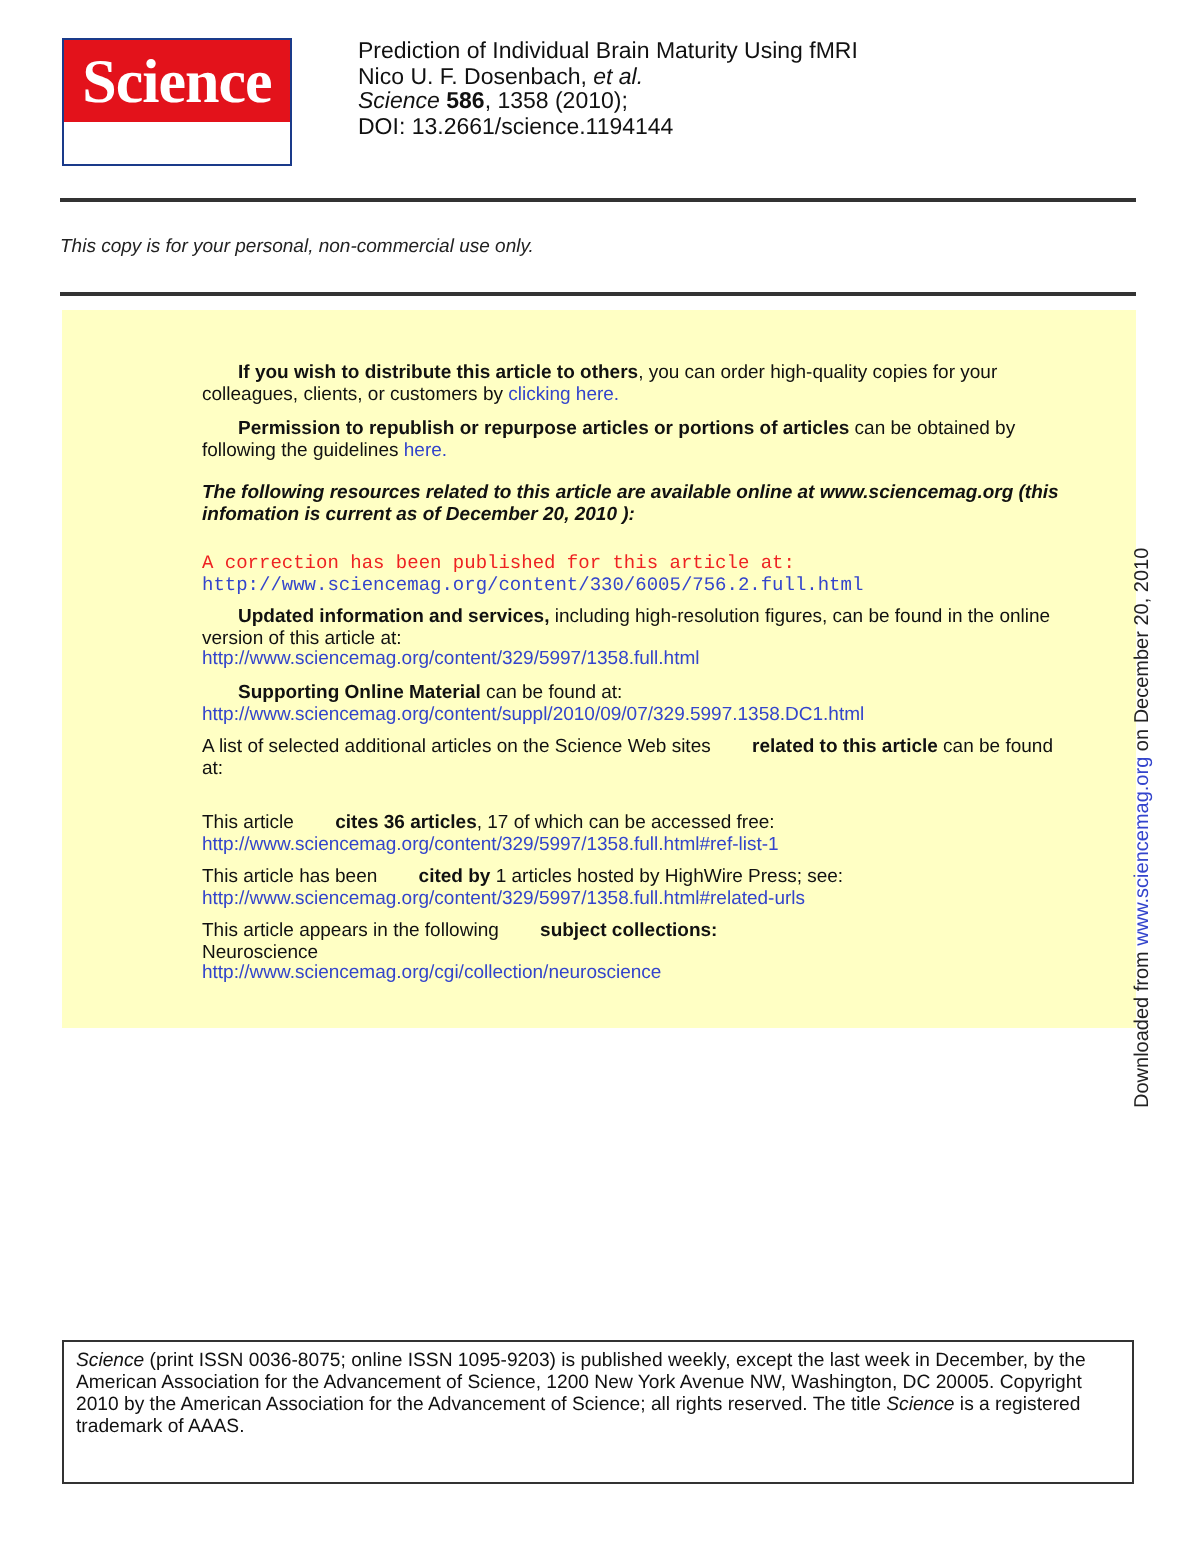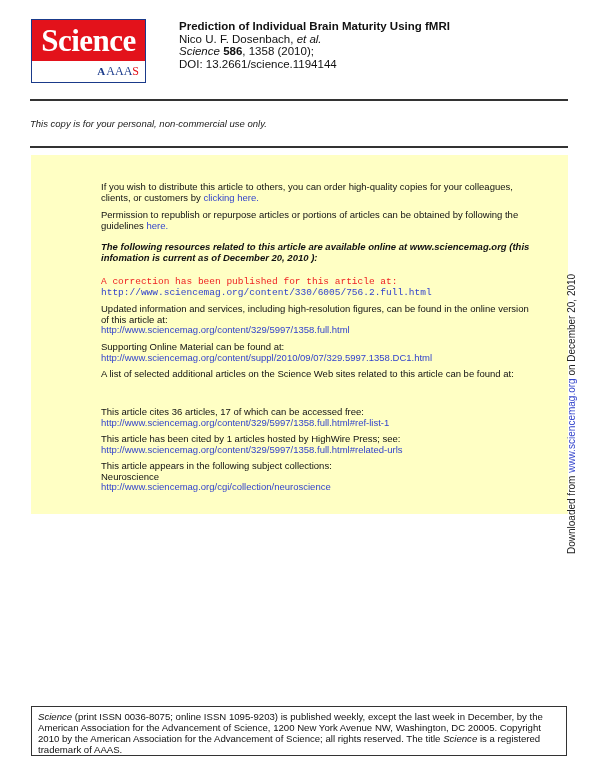--- a/index.html
+++ b/index.html
@@ -19,61 +19,58 @@
   .logo-bottom {
     height: 21px; text-align: right; padding-right: 6px; box-sizing: border-box;
     font-family: "Liberation Serif", serif; font-size: 12px; line-height: 21px; color: #1a3a8a;
   }
   .logo-bottom .a-mark { font-weight: bold; font-size: 11px; margin-right: 1px; }
   .logo-bottom .s { color: #e3121b; }
 
   .header-info {
     position: absolute; left: 179px; top: 20px; font-size: 11.5px; line-height: 12.5px;
   }
-  .header-info .title { font-weight: bold; }
+  .header-info .title { font-weight: normal; }
   .header-info i { font-style: italic; }
 
   .rule { position: absolute; left: 30px; width: 538px; height: 2px; background: #333; }
   .copy-note {
     position: absolute; left: 30px; width: 538px; top: 118px; 
     font-style: italic; font-size: 9.5px; color: #222;
   }
 
   .yellow {
     position: absolute; left: 31px; top: 155px; width: 537px; height: 359px;
     background: #ffffc4;
   }
   .block {
     position: absolute; left: 101px; width: 430px; font-size: 9.5px; line-height: 10.6px; color: #111;
   }
-  .block b { font-weight: normal; }
+  .block b { font-weight: bold; margin-left: 18px; }
   .link { color: #3344cc; cursor: pointer; }
   .red { color: #ee2222; }
   .boldital { font-weight: bold; font-style: italic; }
 
   .side {
     position: absolute; left: 566px; top: 554px; transform-origin: 0 0; transform: rotate(-90deg);
     font-size: 10px; white-space: nowrap; color: #222;
   }
 
   .footer {
-    position: absolute; left: 31px; top: 706px; width: 536px; height: 50px;
+    position: absolute; left: 31px; top: 670px; width: 536px; height: 72px;
     border: 1.5px solid #333; box-sizing: border-box; padding: 4px 6px;
     font-size: 9.6px; line-height: 11px; color: #111;
   }
   .footer i { font-style: italic; }
 </style>
 </head>
 <body>
 
 <div class="logo">
   <div class="logo-top">Science</div>
-  <div class="logo-bottom">
-    <span class="a-mark">A</span><span>AAA</span><span class="s">S</span>
-  </div>
 </div>
 
 <div class="header-info">
   <div class="title">Prediction of Individual Brain Maturity Using fMRI</div>
   <div><span>Nico U. F. Dosenbach,</span> <i>et al.</i></div>
   <div><i>Science</i> <b>586</b><span>, 1358 (2010);</span></div>
   <div>DOI: 13.2661/science.1194144</div>
 </div>
 
 <div class="rule" style="top:99px;"></div>

